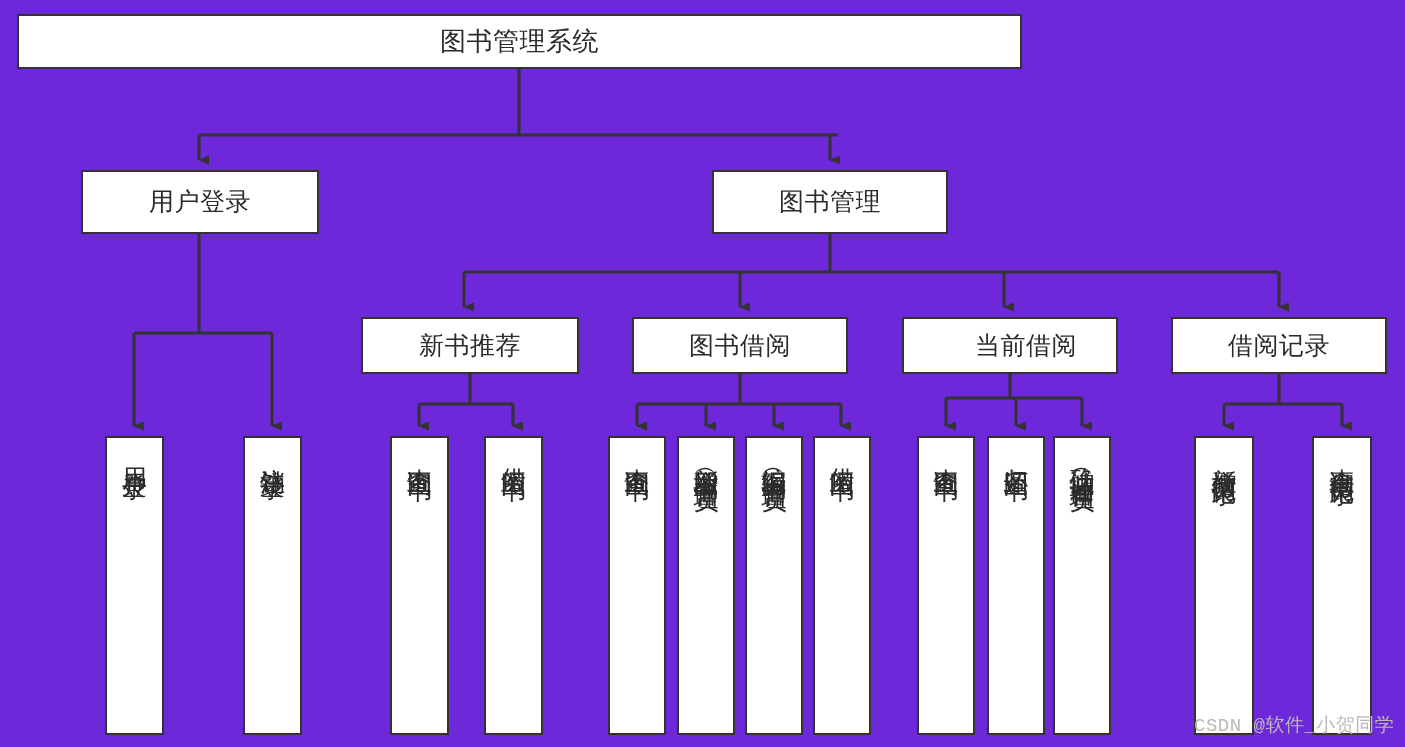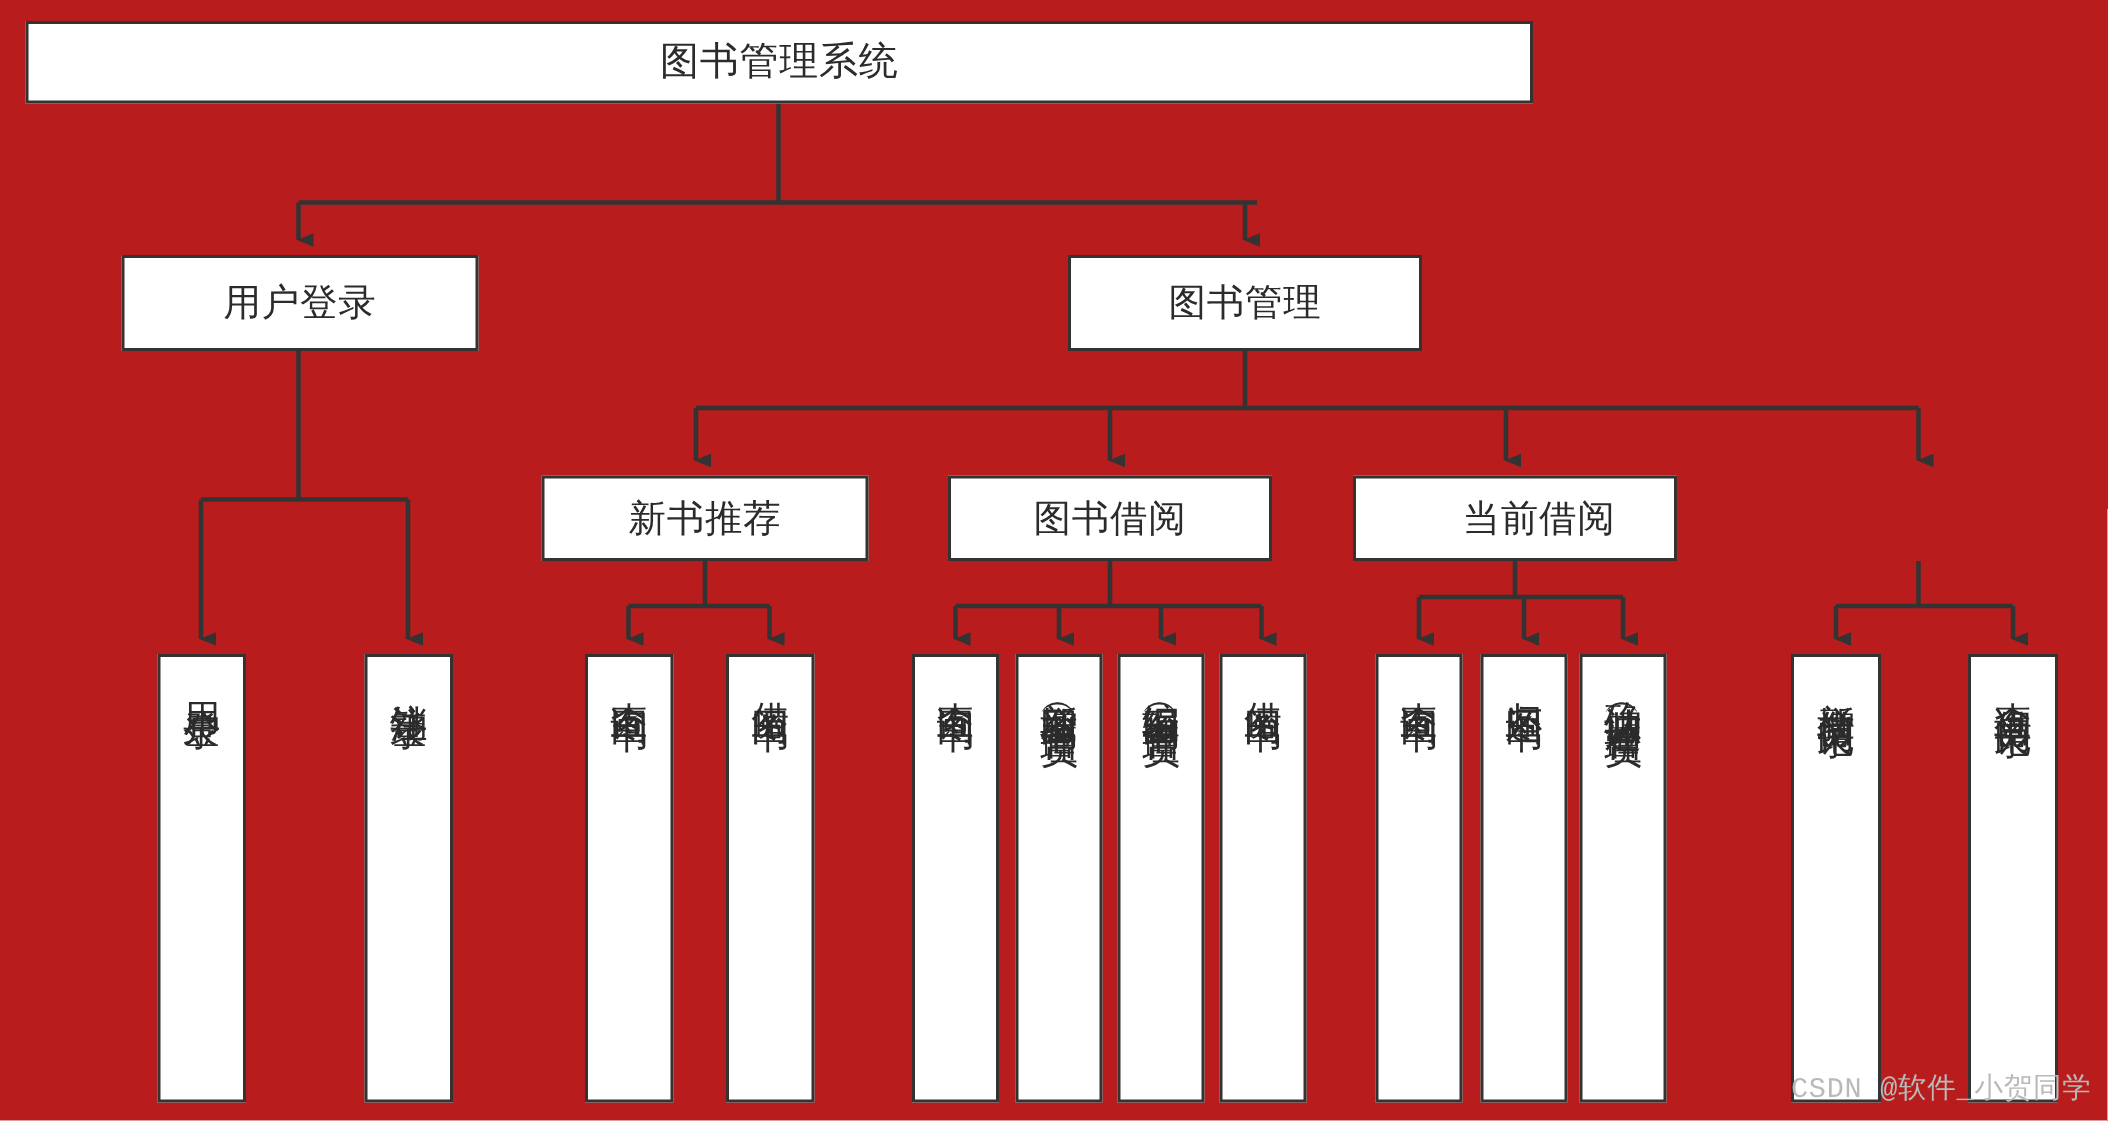--- a/index.html
+++ b/index.html
@@ -8,21 +8,21 @@
     padding: 0;
     background: #ffffff;
   }
   body {
     font-family: "DejaVu Sans", "Liberation Sans", sans-serif;
   }
   #diagram {
     position: relative;
     width: 1405px;
     height: 747px;
-    background: #b91c1c;
+    background: #6d28d9;
     overflow: hidden;
   }
   #connectors {
     position: absolute;
     left: 0;
     top: 0;
     width: 1405px;
     height: 747px;
     pointer-events: none;
   }
@@ -141,20 +141,23 @@
 
   <div class="node horiz" style="left: 712px; top: 170px; width: 236px; height: 64px;">
     <span class="node-label">图书管理</span>
   </div>
   <div class="node horiz" style="left: 632px; top: 317px; width: 216px; height: 57px; justify-content: center;">
     <span class="node-label">图书借阅</span>
   </div>
   <div class="node horiz" style="left: 902px; top: 317px; width: 216px; height: 57px; padding-left: 32px;">
     <span class="node-label">当前借阅</span>
   </div>
+  <div class="node horiz" style="left: 1171px; top: 317px; width: 216px; height: 57px;">
+    <span class="node-label">借阅记录</span>
+  </div>
 
   <div class="node vert" style="left: 105px; top: 436px; width: 59px; height: 299px;">
     <span class="node-label">用户登录</span>
   </div>
   <div class="node vert" style="left: 243px; top: 436px; width: 59px; height: 299px;">
     <span class="node-label">注销登录</span>
   </div>
   <div class="node vert" style="left: 390px; top: 436px; width: 59px; height: 299px;">
     <span class="node-label">查询图书</span>
   </div>

